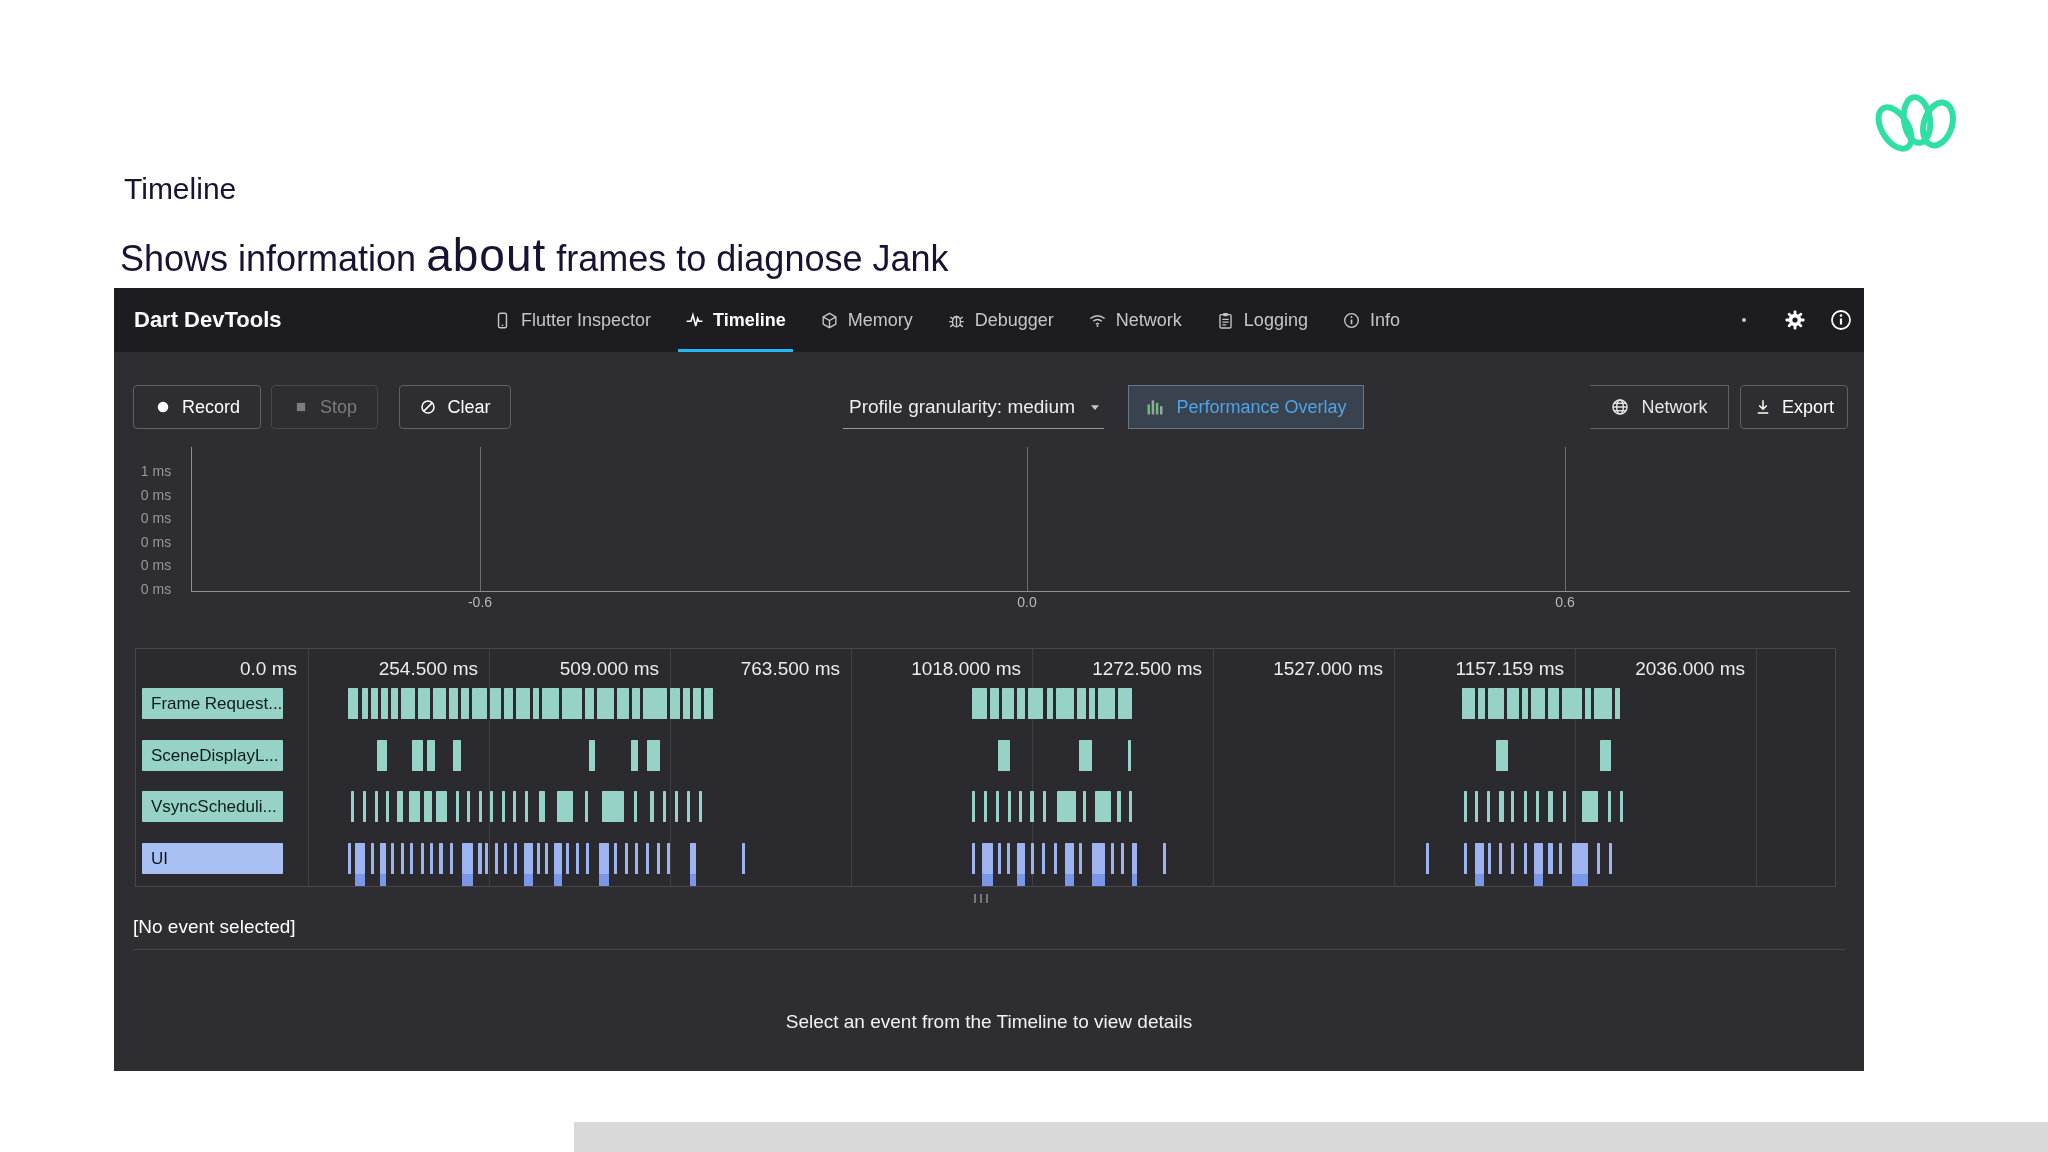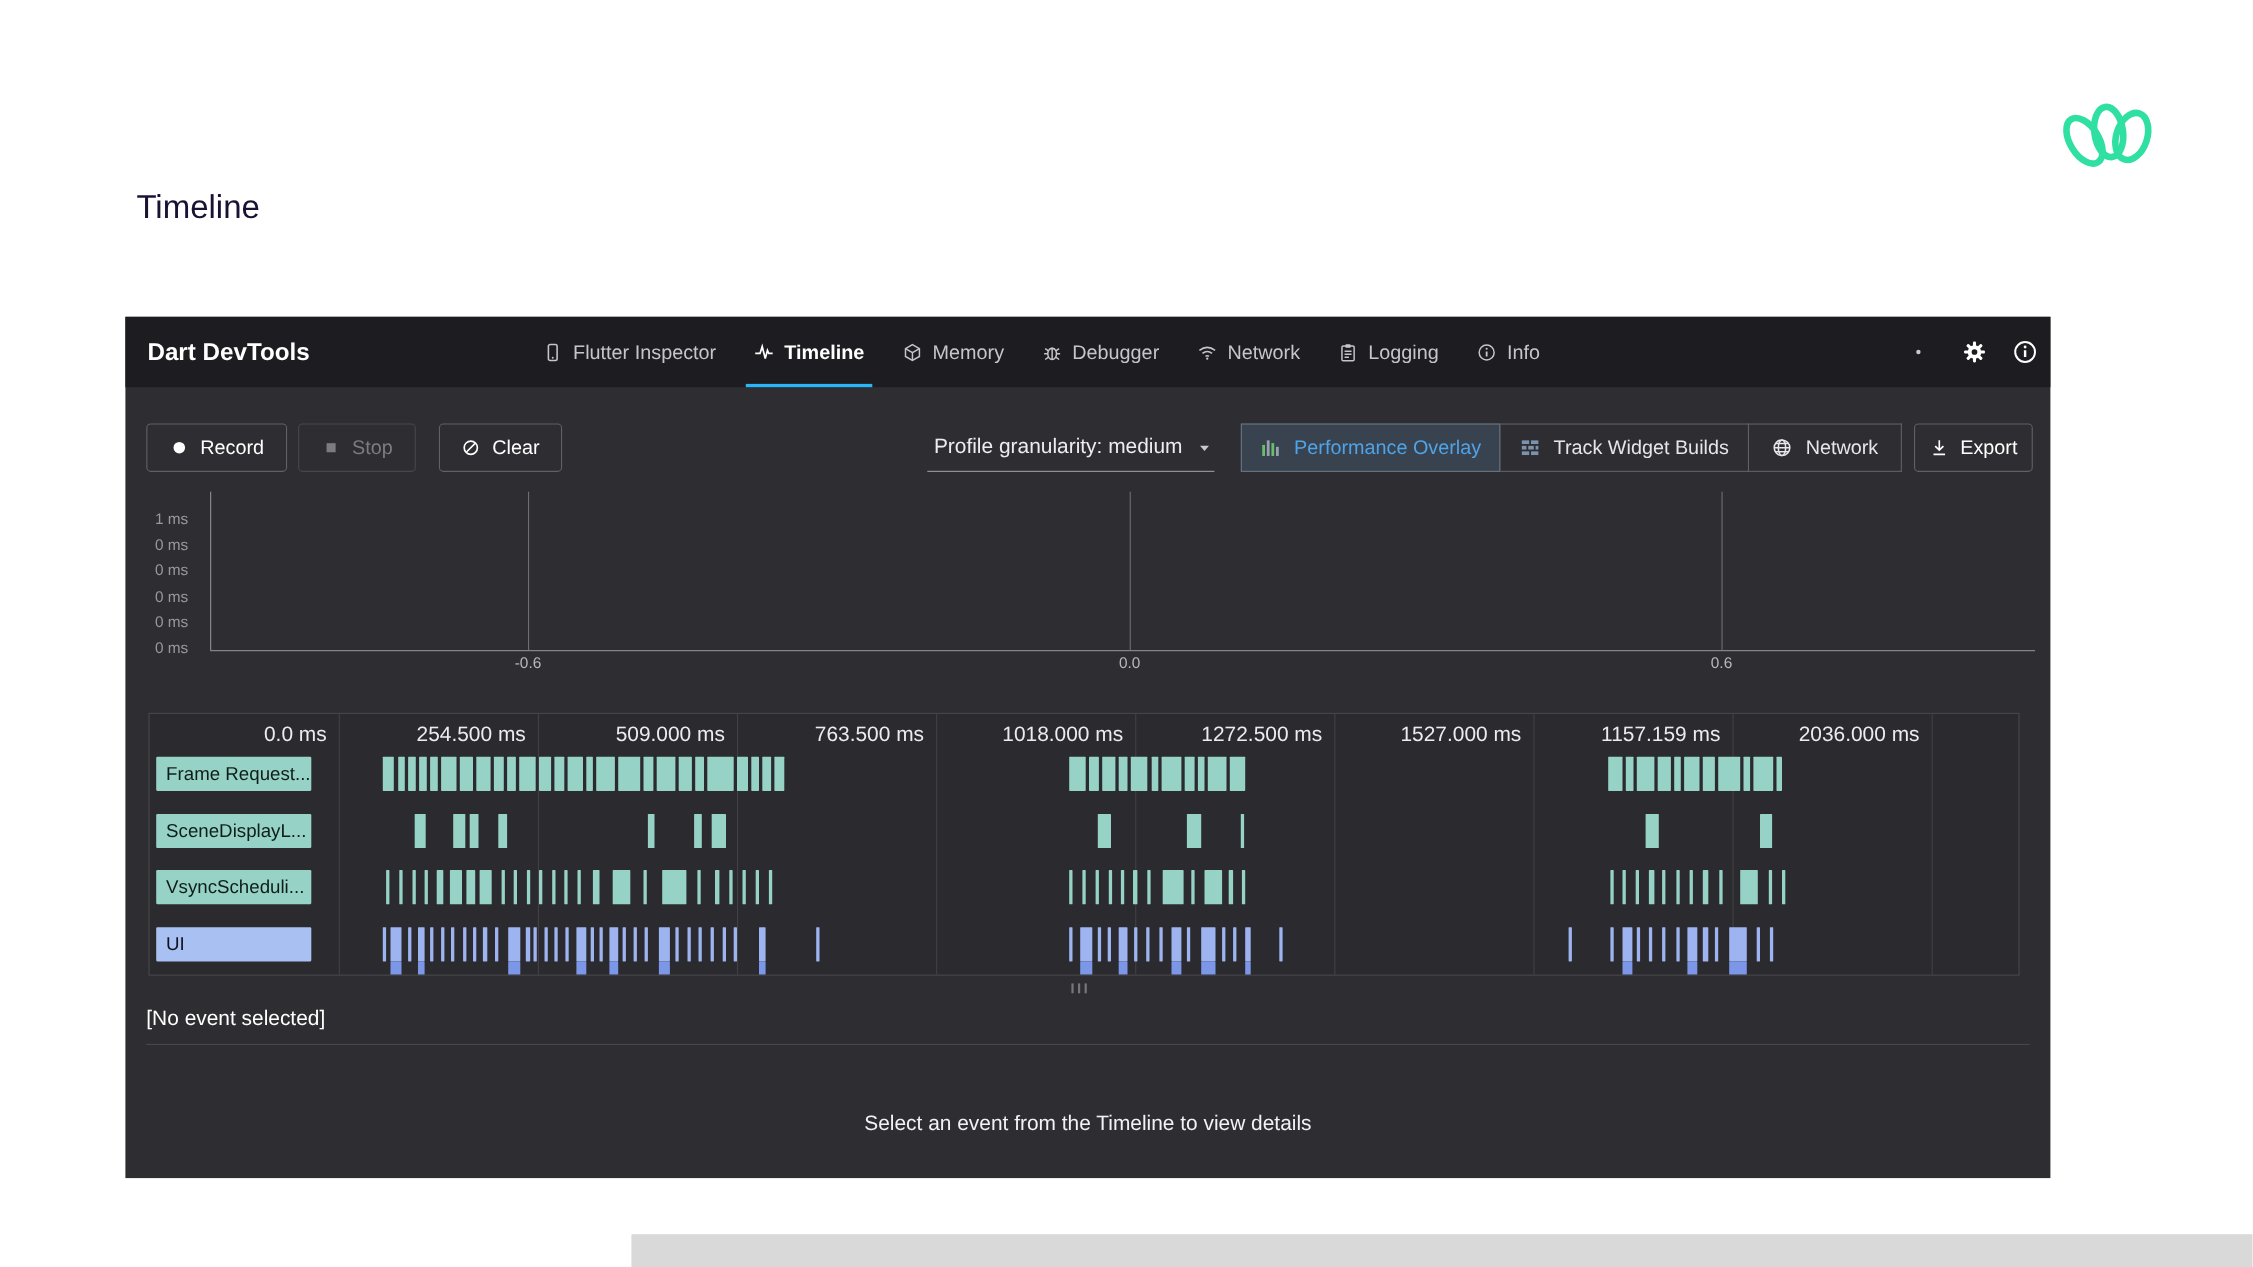--- a/index.html
+++ b/index.html
@@ -99,20 +99,21 @@
   .no-event { position:absolute; left:19px; top:628px; font-size:19px; color:#ffffff; }
   .divider  { position:absolute; left:19px; top:661px; width:1712px; height:1px; background:#48484c; }
   .hint { position:absolute; left:0; top:723px; width:1750px; text-align:center; font-size:19px; color:#f2f2f5; }
 </style>
 </head>
 <body>
 
 <div id="canvas">
 
   <div class="slide-subtitle">Timeline</div>
+  <div class="slide-desc"><span>Shows information </span><span class="big-word">about</span><span> frames to diagnose Jank</span></div>
 
   <svg class="logo" viewBox="0 0 100 84" fill="none">
     <g stroke="#2fe0a2" stroke-width="6" fill="none">
       <ellipse cx="27" cy="46" rx="13" ry="23" transform="rotate(-32 27 46)"></ellipse>
       <ellipse cx="49" cy="38" rx="13" ry="23" transform="rotate(-8 49 38)"></ellipse>
       <ellipse cx="70" cy="42" rx="14" ry="22" transform="rotate(18 70 42)"></ellipse>
     </g>
   </svg>
 
   <div class="bottom-band"></div>
@@ -239,32 +240,20 @@
     </div>
 
     <div class="seg active" style="left:1014px; width:236px;">
       <svg viewBox="0 0 24 24">
         <rect x="3" y="9" width="3" height="12" fill="#6abf69"></rect>
         <rect x="8" y="4" width="3" height="17" fill="#9aa3ad"></rect>
         <rect x="13" y="7" width="3" height="14" fill="#6abf69"></rect>
         <rect x="18" y="11" width="3" height="10" fill="#9aa3ad"></rect>
       </svg>
       <span>Performance Overlay</span>
-    </div>
-    <div class="seg" style="left:1250px; width:226px; border-left:none;">
-      <svg viewBox="0 0 24 24" fill="#7d93ad">
-        <rect x="3" y="4" width="8" height="4"></rect>
-          <rect x="13" y="4" width="8" height="4"></rect>
-        <rect x="3" y="10" width="5" height="4"></rect>
-          <rect x="10" y="10" width="6" height="4"></rect>
-          <rect x="18" y="10" width="3" height="4"></rect>
-        <rect x="3" y="16" width="8" height="4"></rect>
-          <rect x="13" y="16" width="8" height="4"></rect>
-      </svg>
-      <span>Track Widget Builds</span>
     </div>
     <div class="seg" style="left:1476px; width:139px; border-left:none;">
       <svg viewBox="0 0 24 24" fill="none" stroke="#e6e6e9" stroke-width="1.7">
         <circle cx="12" cy="12" r="8.5"></circle>
           <ellipse cx="12" cy="12" rx="4" ry="8.5"></ellipse>
         <line x1="3.5" y1="12" x2="20.5" y2="12"></line>
           <line x1="4.6" y1="7.5" x2="19.4" y2="7.5"></line>
           <line x1="4.6" y1="16.5" x2="19.4" y2="16.5"></line>
       </svg>
       <span>Network</span>

